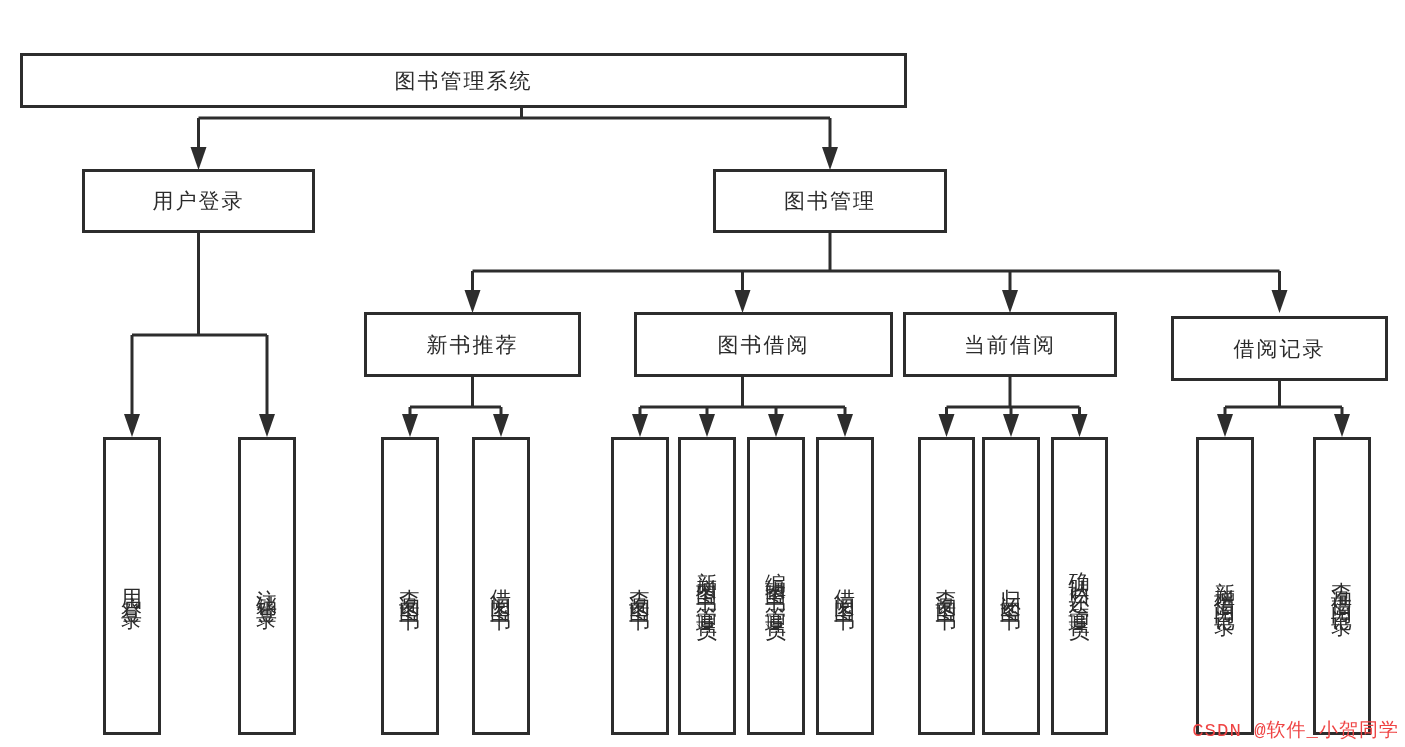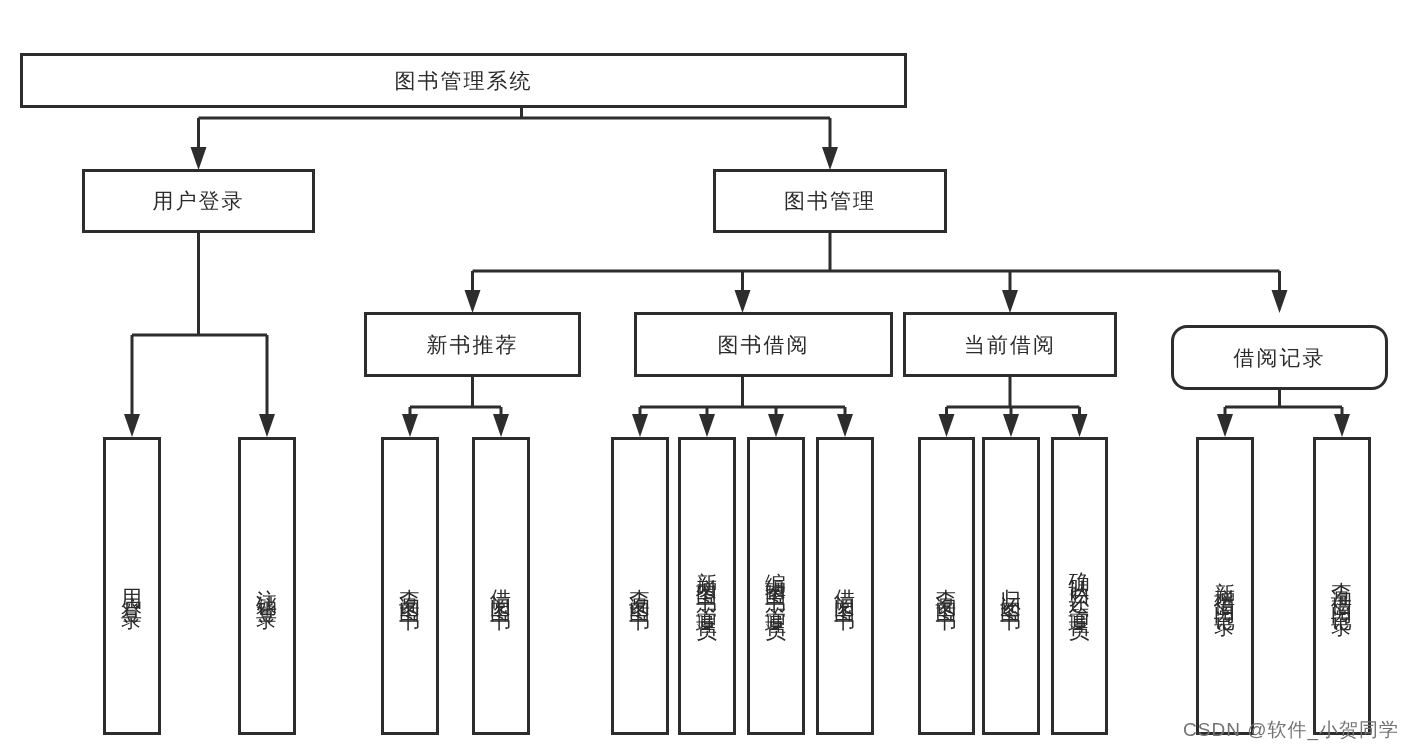--- a/index.html
+++ b/index.html
@@ -35,24 +35,25 @@
     text-orientation: mixed;
     letter-spacing: 7px;
     line-height: 1;
     white-space: normal;
     max-height: 284px;
   }
   #watermark {
     position: absolute;
     right: 6px;
     bottom: 4px;
-    color: #737373;
+    color: #ef4444;
     font-size: 19px;
     letter-spacing: 1px;
     z-index: 3;
+    font-family: Liberation Mono, monospace;
   }
 </style>
 </head>
 <body>
 
 <div id="stage">
 
   <svg id="connectors" viewBox="0 0 1405 747" xmlns="http://www.w3.org/2000/svg">
 
     <g stroke="#2d2d2d" stroke-width="3" fill="#2d2d2d">
@@ -142,21 +143,21 @@
 
   <div class="node" style="left:364px; top:312px; width:217px; height:65px;align-items:center;">
     <span>新书推荐</span>
   </div>
   <div class="node" style="left:634px; top:312px; width:259px; height:65px;">
     <span>图书借阅</span>
   </div>
   <div class="node" style="left:903px; top:312px; width:214px; height:65px;align-items:center;">
     <span>当前借阅</span>
   </div>
-  <div class="node" style="left:1171px; top:325px; width:217px; height:65px;border-radius:16px;">
+  <div class="node" style="left:1171px; top:316px; width:217px; height:65px;">
     <span>借阅记录</span>
   </div>
 
   <div class="node leaf" style="left:103px; top:437px; width:58px; height:298px;">
     <span>用户登录</span>
   </div>
   <div class="node leaf" style="left:238px; top:437px; width:58px; height:298px;">
     <span>注销登录</span>
   </div>
 

